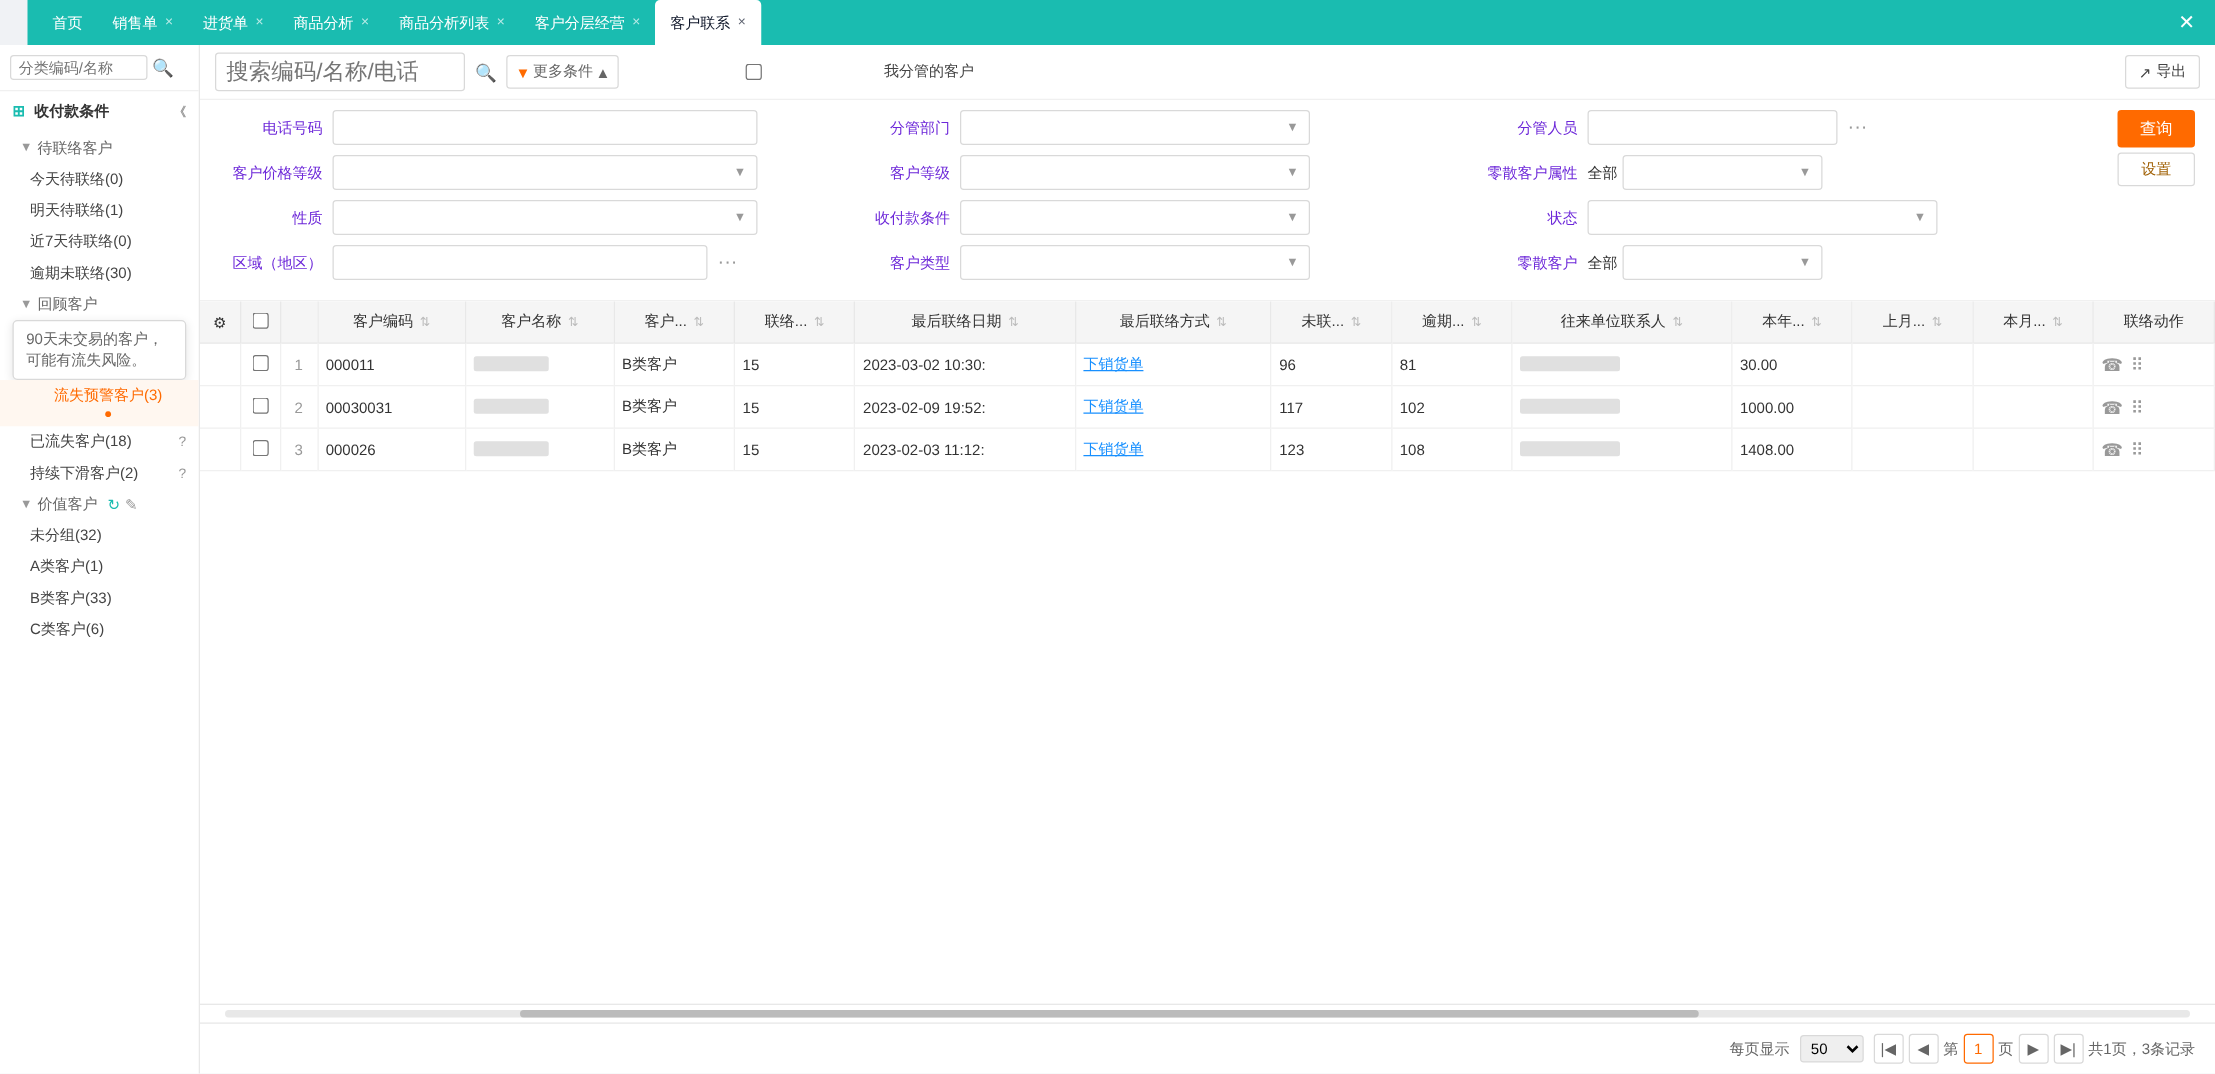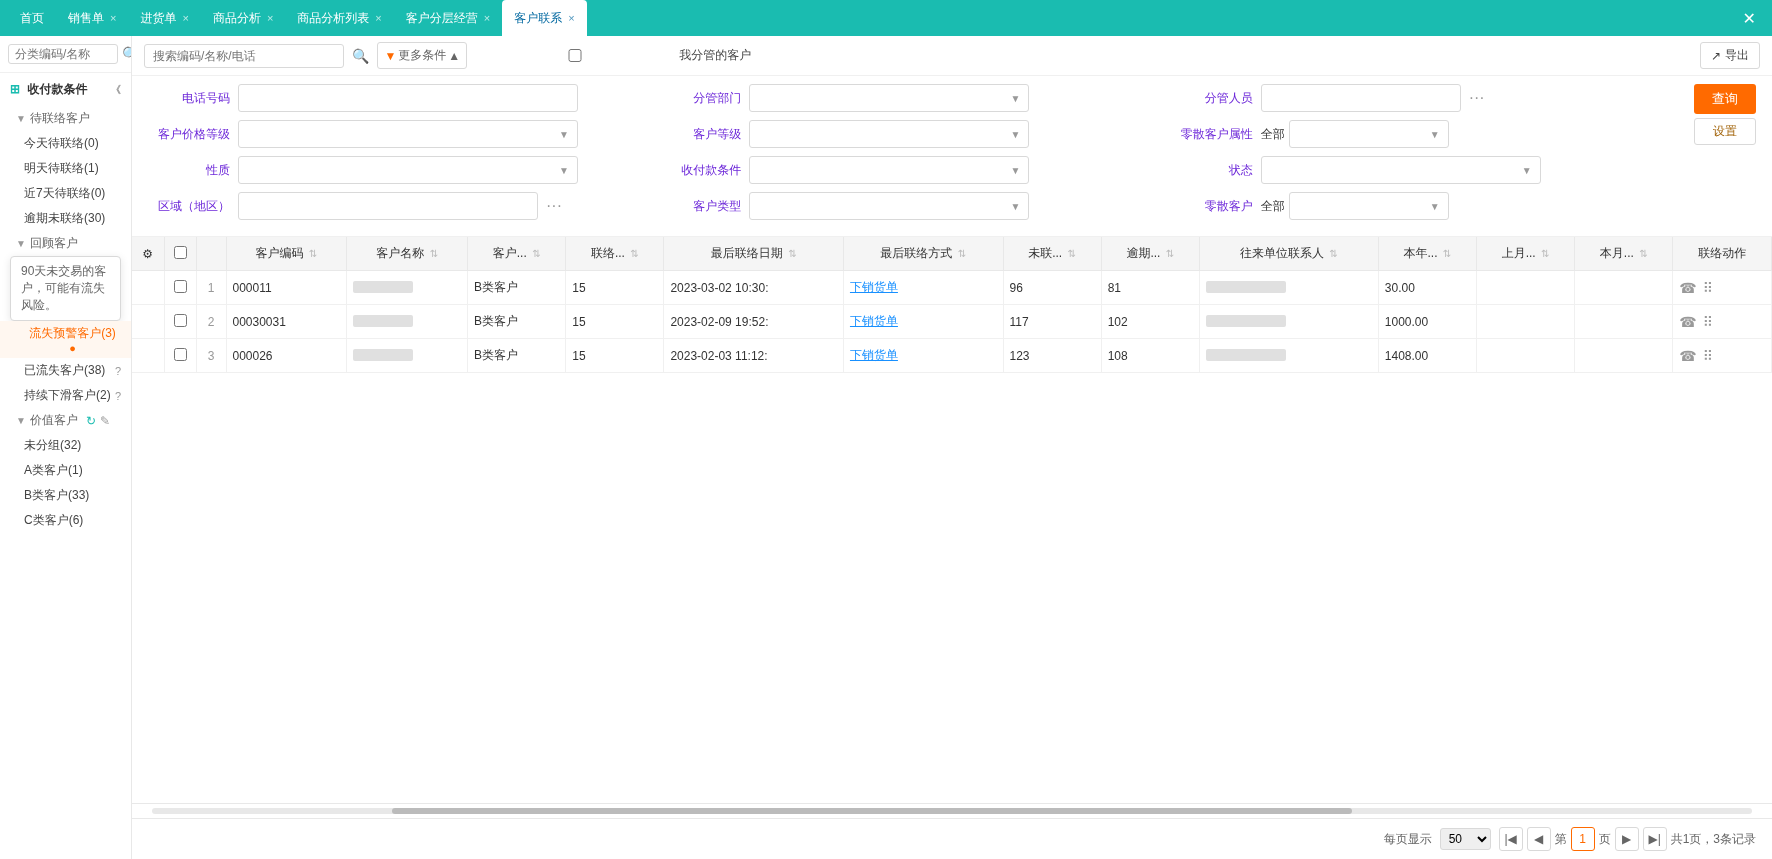--- a/index.html
+++ b/index.html
@@ -6,34 +6,35 @@
     body { background: #f0f2f5; overflow: hidden; }
 
     
     .top-nav {
       background: #1abcb0;
       display: flex;
       align-items: center;
       height: 36px;
       padding: 16px 8px;
       color: white;
+      margin-left: 22px;
     }
     .top-nav .tab {
       padding: 0 12px;
       height: 36px;
       display: flex;
       align-items: center;
       cursor: pointer;
       font-size: 13px;
       color: white;
       white-space: nowrap;
     }
     .top-nav .tab.active {
       background: white;
-      color: #0369a1;
+      color: #0f172a;
       border-radius: 4px 4px 0 0;
     }
     .top-nav .tab .close-btn {
       margin-left: 6px;
       font-size: 11px;
       opacity: 0.7;
     }
     .top-nav .home-tab {
       padding: 0 12px;
       height: 36px;
@@ -52,21 +53,21 @@
     }
 
     
     .main-layout {
       display: flex;
       height: calc(100vh - 36px);
     }
 
     
     .sidebar {
-      width: 132px;
+      width: 160px;
       background: white;
       border-right: 1px solid #e8e8e8;
       overflow-y: auto;
       flex-shrink: 0;
     }
     .sidebar-search {
       padding: 8px;
       border-bottom: 1px solid #f0f0f0;
       display: flex;
       align-items: center;
@@ -145,21 +146,21 @@
       align-items: center;
       gap: 8px;
       border-bottom: 1px solid #f0f0f0;
       flex-shrink: 0;
     }
     .filter-bar input {
       border: 1px solid #d9d9d9;
       border-radius: 3px;
       padding: 4px 8px;
       width: 200px;
-      font-size: 12px;
+      font-size: 18px;
       outline: none;
     }
     .filter-bar .search-btn {
       color: #ff6a00;
       cursor: pointer;
       font-size: 14px;
     }
     .filter-more {
       display: flex;
       align-items: center;
@@ -477,21 +478,21 @@
       <span>回顾客户</span>
     </div>
     <div class="tooltip-box">
       <span>90天未交易的客户，可能有流失风险。</span>
     </div>
     <div class="sidebar-item active">
       <span>流失预警客户(3)</span>
       <span style="color:#ff6a00;font-size:11px;">●</span>
     </div>
     <div class="sidebar-item">
-      <span>已流失客户(38)</span>
+      <span>已流失客户(18)</span>
       <span style="color:#999;font-size:11px;">?</span>
     </div>
     <div class="sidebar-item">
       <span>持续下滑客户(2)</span>
       <span style="color:#999;font-size:11px;">?</span>
     </div>
 
     <div class="sidebar-group-title">
       <span class="arrow">▼</span>
       <span>价值客户</span>

